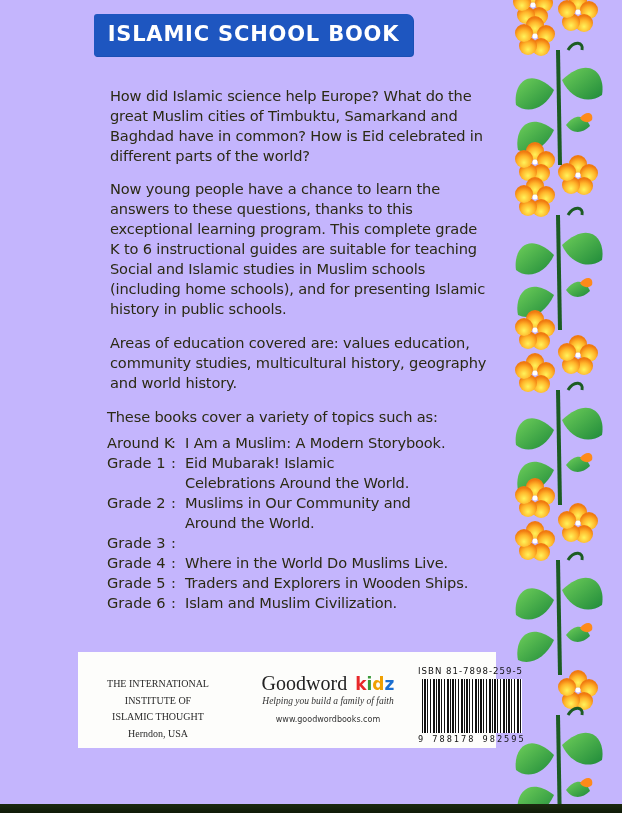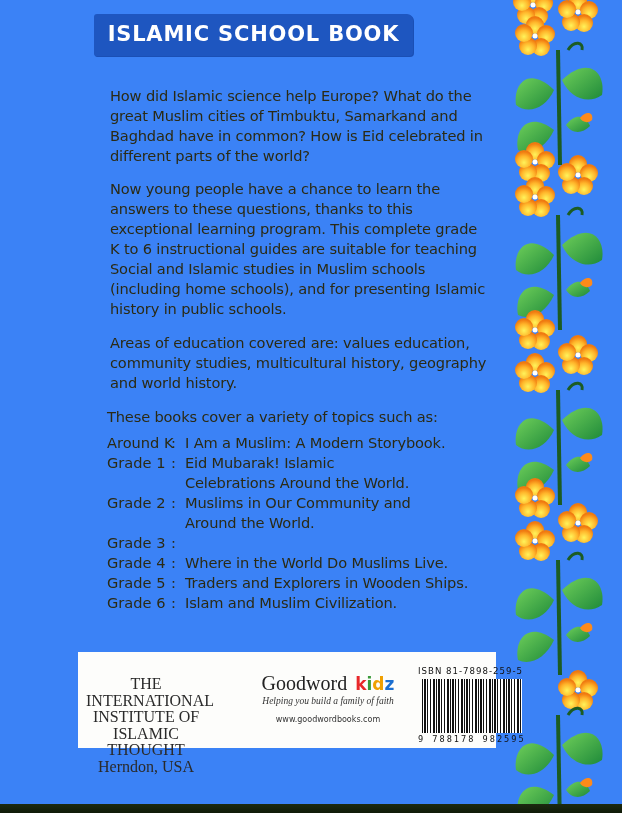--- a/index.html
+++ b/index.html
@@ -1,17 +1,17 @@
 <!DOCTYPE html>
 <html><head>
 <meta charset="utf-8">
 <style>
   html, body { margin:0; padding:0; }
   body { width:622px; height:813px; position:relative; overflow:hidden; background:#ffff00; font-family:"DejaVu Sans", sans-serif; }
-  .page { position:absolute; inset:0; background:#3b82f6; }
+  .page { position:absolute; inset:0; background:#c4b5fd; }
   .bottom-strip { position:absolute; left:0; right:0; top:804px; height:9px; background:linear-gradient(#1c2a10,#0f1a08); }
 
   .banner { position:absolute; left:94px; top:14px; width:319px; height:42px; background:#1e56c0;
             border-radius:3px 6px 4px 2px; box-shadow: 1px 1px 0 #1a4fb5; }
   .banner-text { position:absolute; left:0; right:0; top:8px; text-align:center; color:#ffffff;
                  font-family:"DejaVu Sans", sans-serif; font-weight:bold; font-size:21px; letter-spacing:0.8px; }
 
   .content { position:absolute; left:107px; top:86px; width:380px; color:#2b2a14; font-family:"DejaVu Sans", sans-serif;
              font-size:14.6px; line-height:20px; }
   .para { margin:0 0 13px 3px; letter-spacing:-0.15px; }
@@ -19,22 +19,22 @@
   .para.p2 { height:140px; margin-bottom:14px; }
   .para.p3 { height:60px; margin-bottom:14px; }
   .intro { margin:0 0 6px 0; letter-spacing:-0.15px; }
   .grade-list { list-style:none; margin:0; padding:0; }
   .grade-row { display:flex; line-height:20px; }
   .grade-label { width:64px; flex:none; white-space:nowrap; }
   .grade-colon { width:14px; flex:none; }
   .grade-title { flex:1; letter-spacing:-0.15px; }
 
   .info-box { position:absolute; left:78px; top:652px; width:418px; height:96px; background:#fdfdfb; }
-  .iiit { position:absolute; left:8px; top:24px; width:120px; text-align:center; font-family:"Liberation Serif", "DejaVu Serif", serif;
-          font-size:16px; line-height:16.5px; color:#2a2a2a; }
+  .iiit { position:absolute; left:20px; top:24px; width:120px; text-align:center; font-family:"Liberation Serif", "DejaVu Serif", serif;
+          font-size:10px; line-height:16.5px; color:#2a2a2a; }
   .gw { position:absolute; left:180px; top:20px; width:140px; text-align:center; }
   .gw-logo { font-family:"Liberation Serif", serif; font-size:20px; color:#222; white-space:nowrap; }
   .gw-kidz { font-family:"DejaVu Sans", sans-serif; font-weight:bold; font-size:17px;padding-left:8px; }
   .k1{color:#e8282a}.k2{color:#3a9a3a}.k3{color:#f0a000}.k4{color:#1b6fd0}
   .gw-tag { font-family:"Liberation Serif", serif; font-style:italic; font-size:9.5px; color:#333; margin-top:1px; }
   .gw-url { font-family:"DejaVu Sans", sans-serif; font-size:8px; color:#333; margin-top:9px; }
   .barcode-wrap { position:absolute; left:340px; top:14px; width:104px; }
   .isbn { font-family:"DejaVu Sans", sans-serif; font-size:8.6px; letter-spacing:1px; color:#111; white-space:nowrap; }
   .bars { height:54px; margin-top:3px; margin-left:4px; width:100px;
           background: repeating-linear-gradient(90deg,#111 0 1px,#fff 1px 2px,#111 2px 4px,#fff 4px 5px,#111 5px 6px,#fff 6px 8px,#111 8px 9px,#fff 9px 11px,#111 11px 13px,#fff 13px 14px); }

